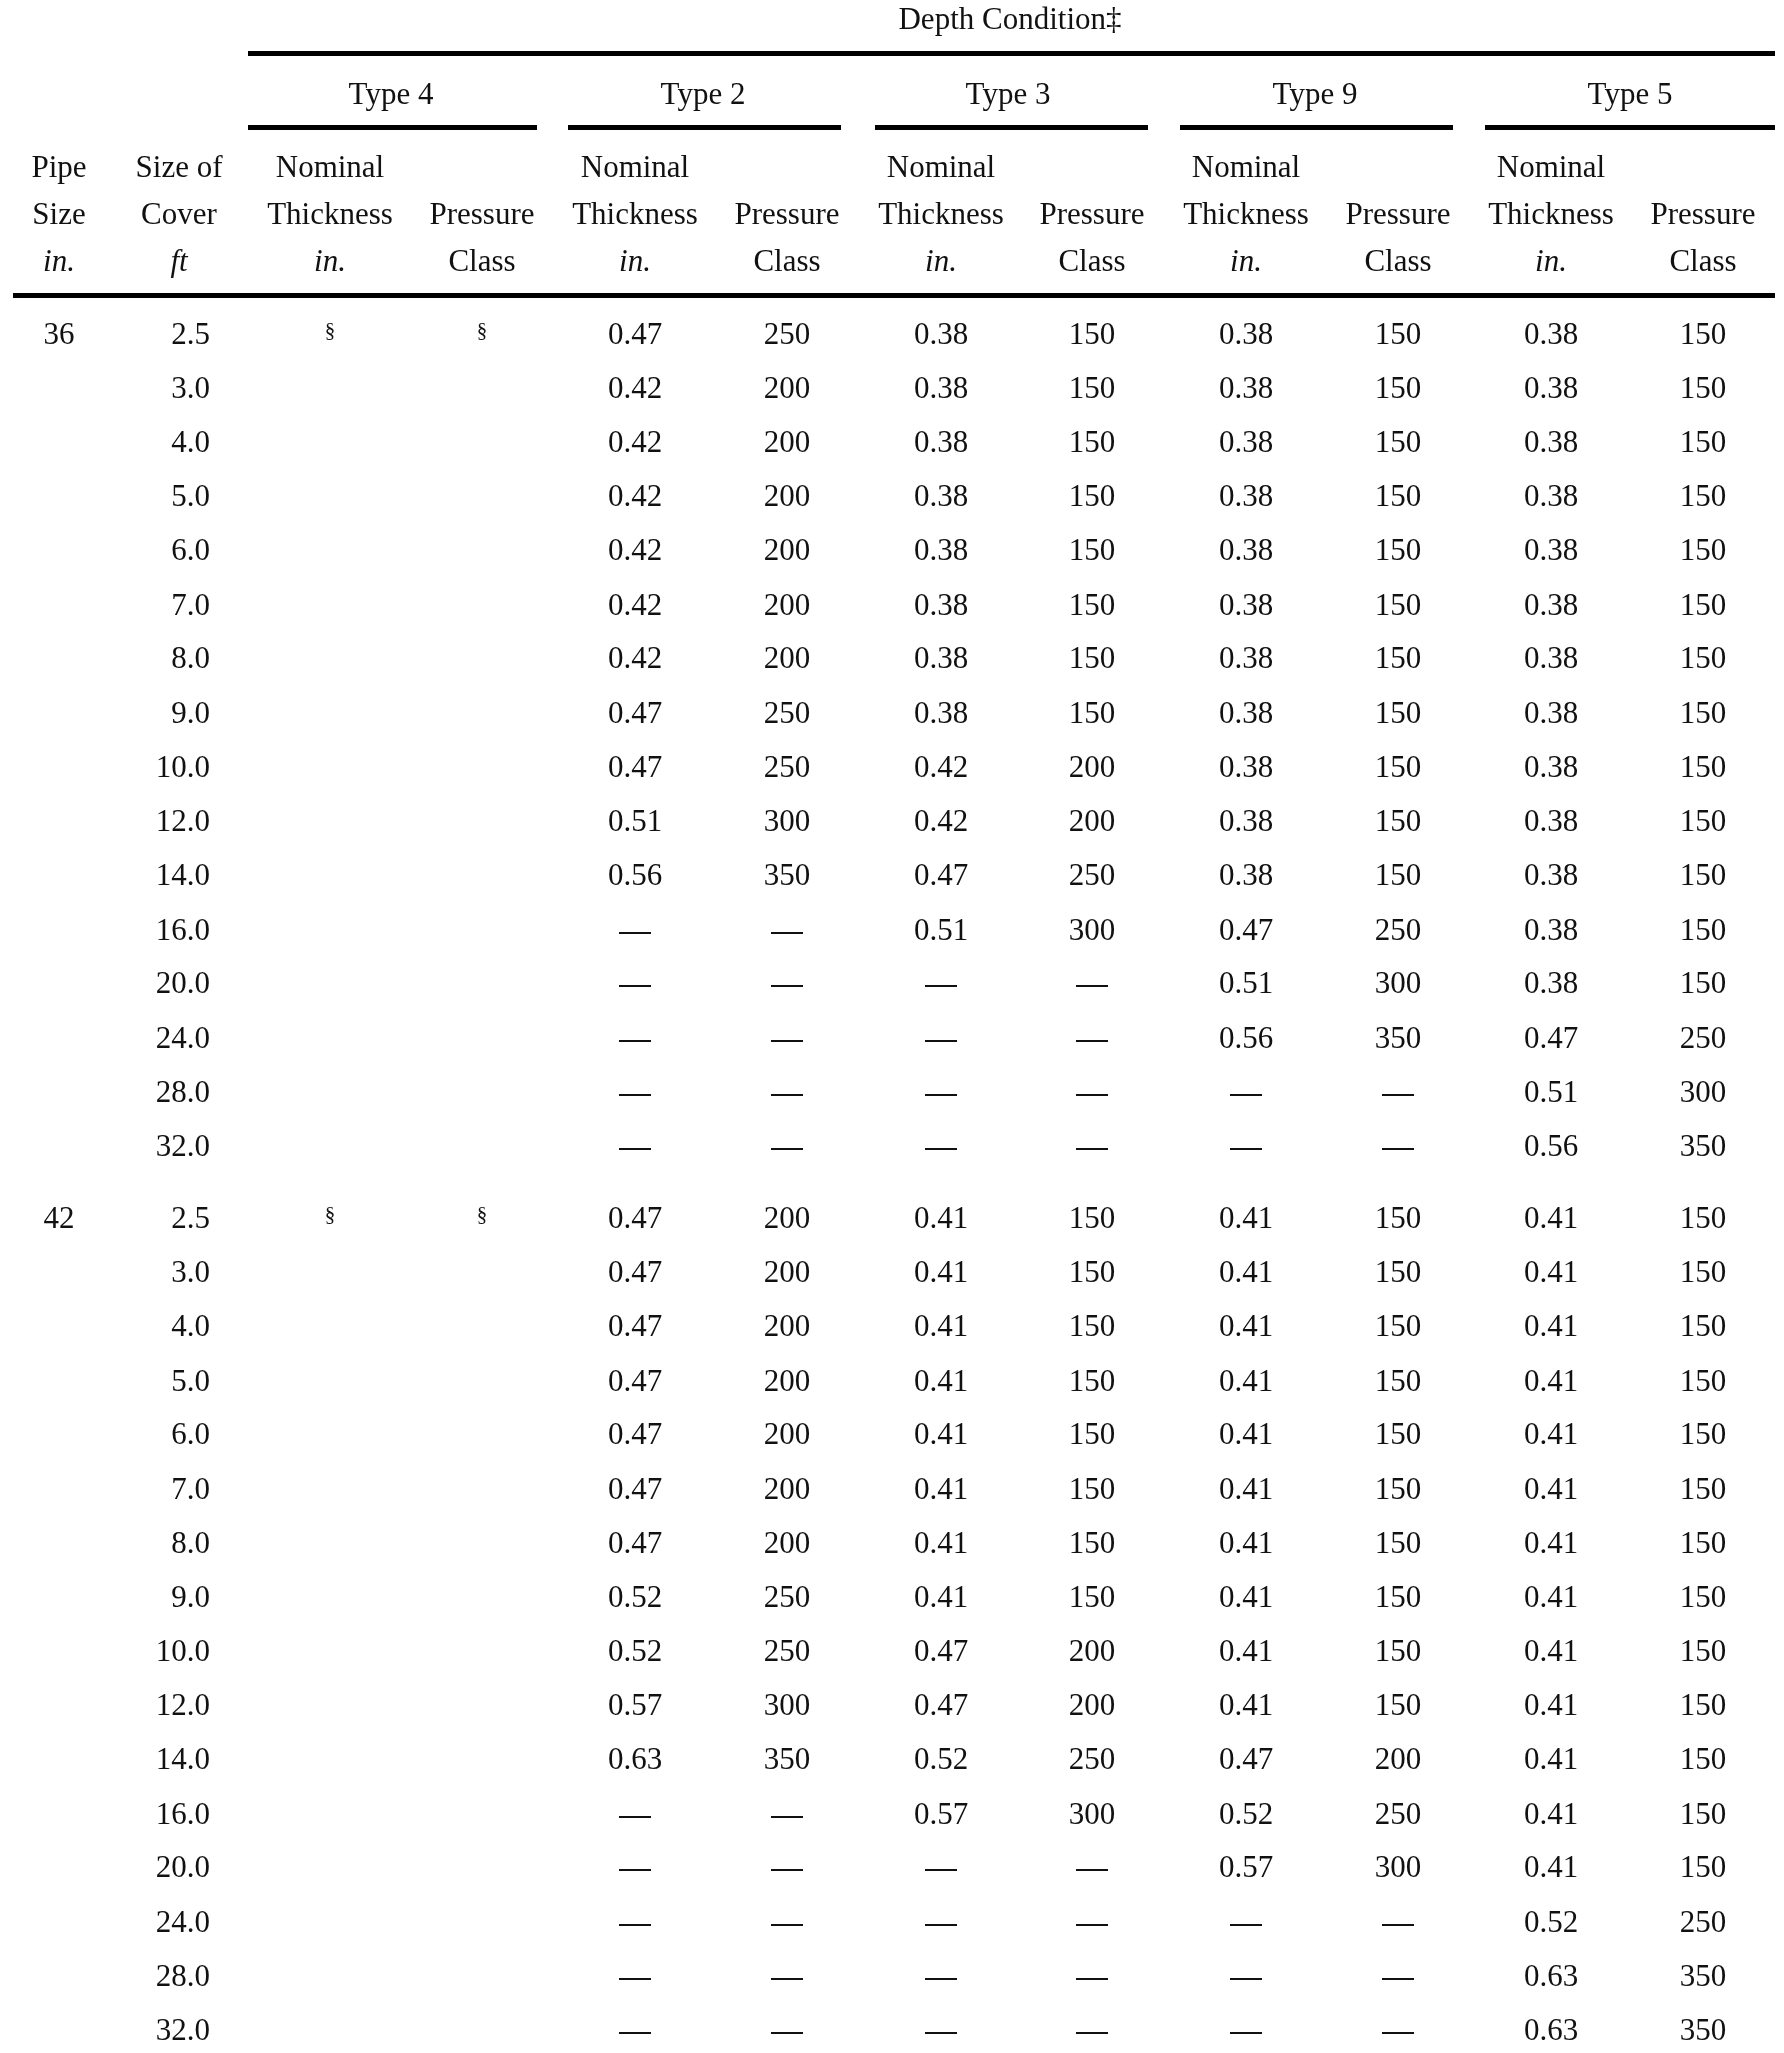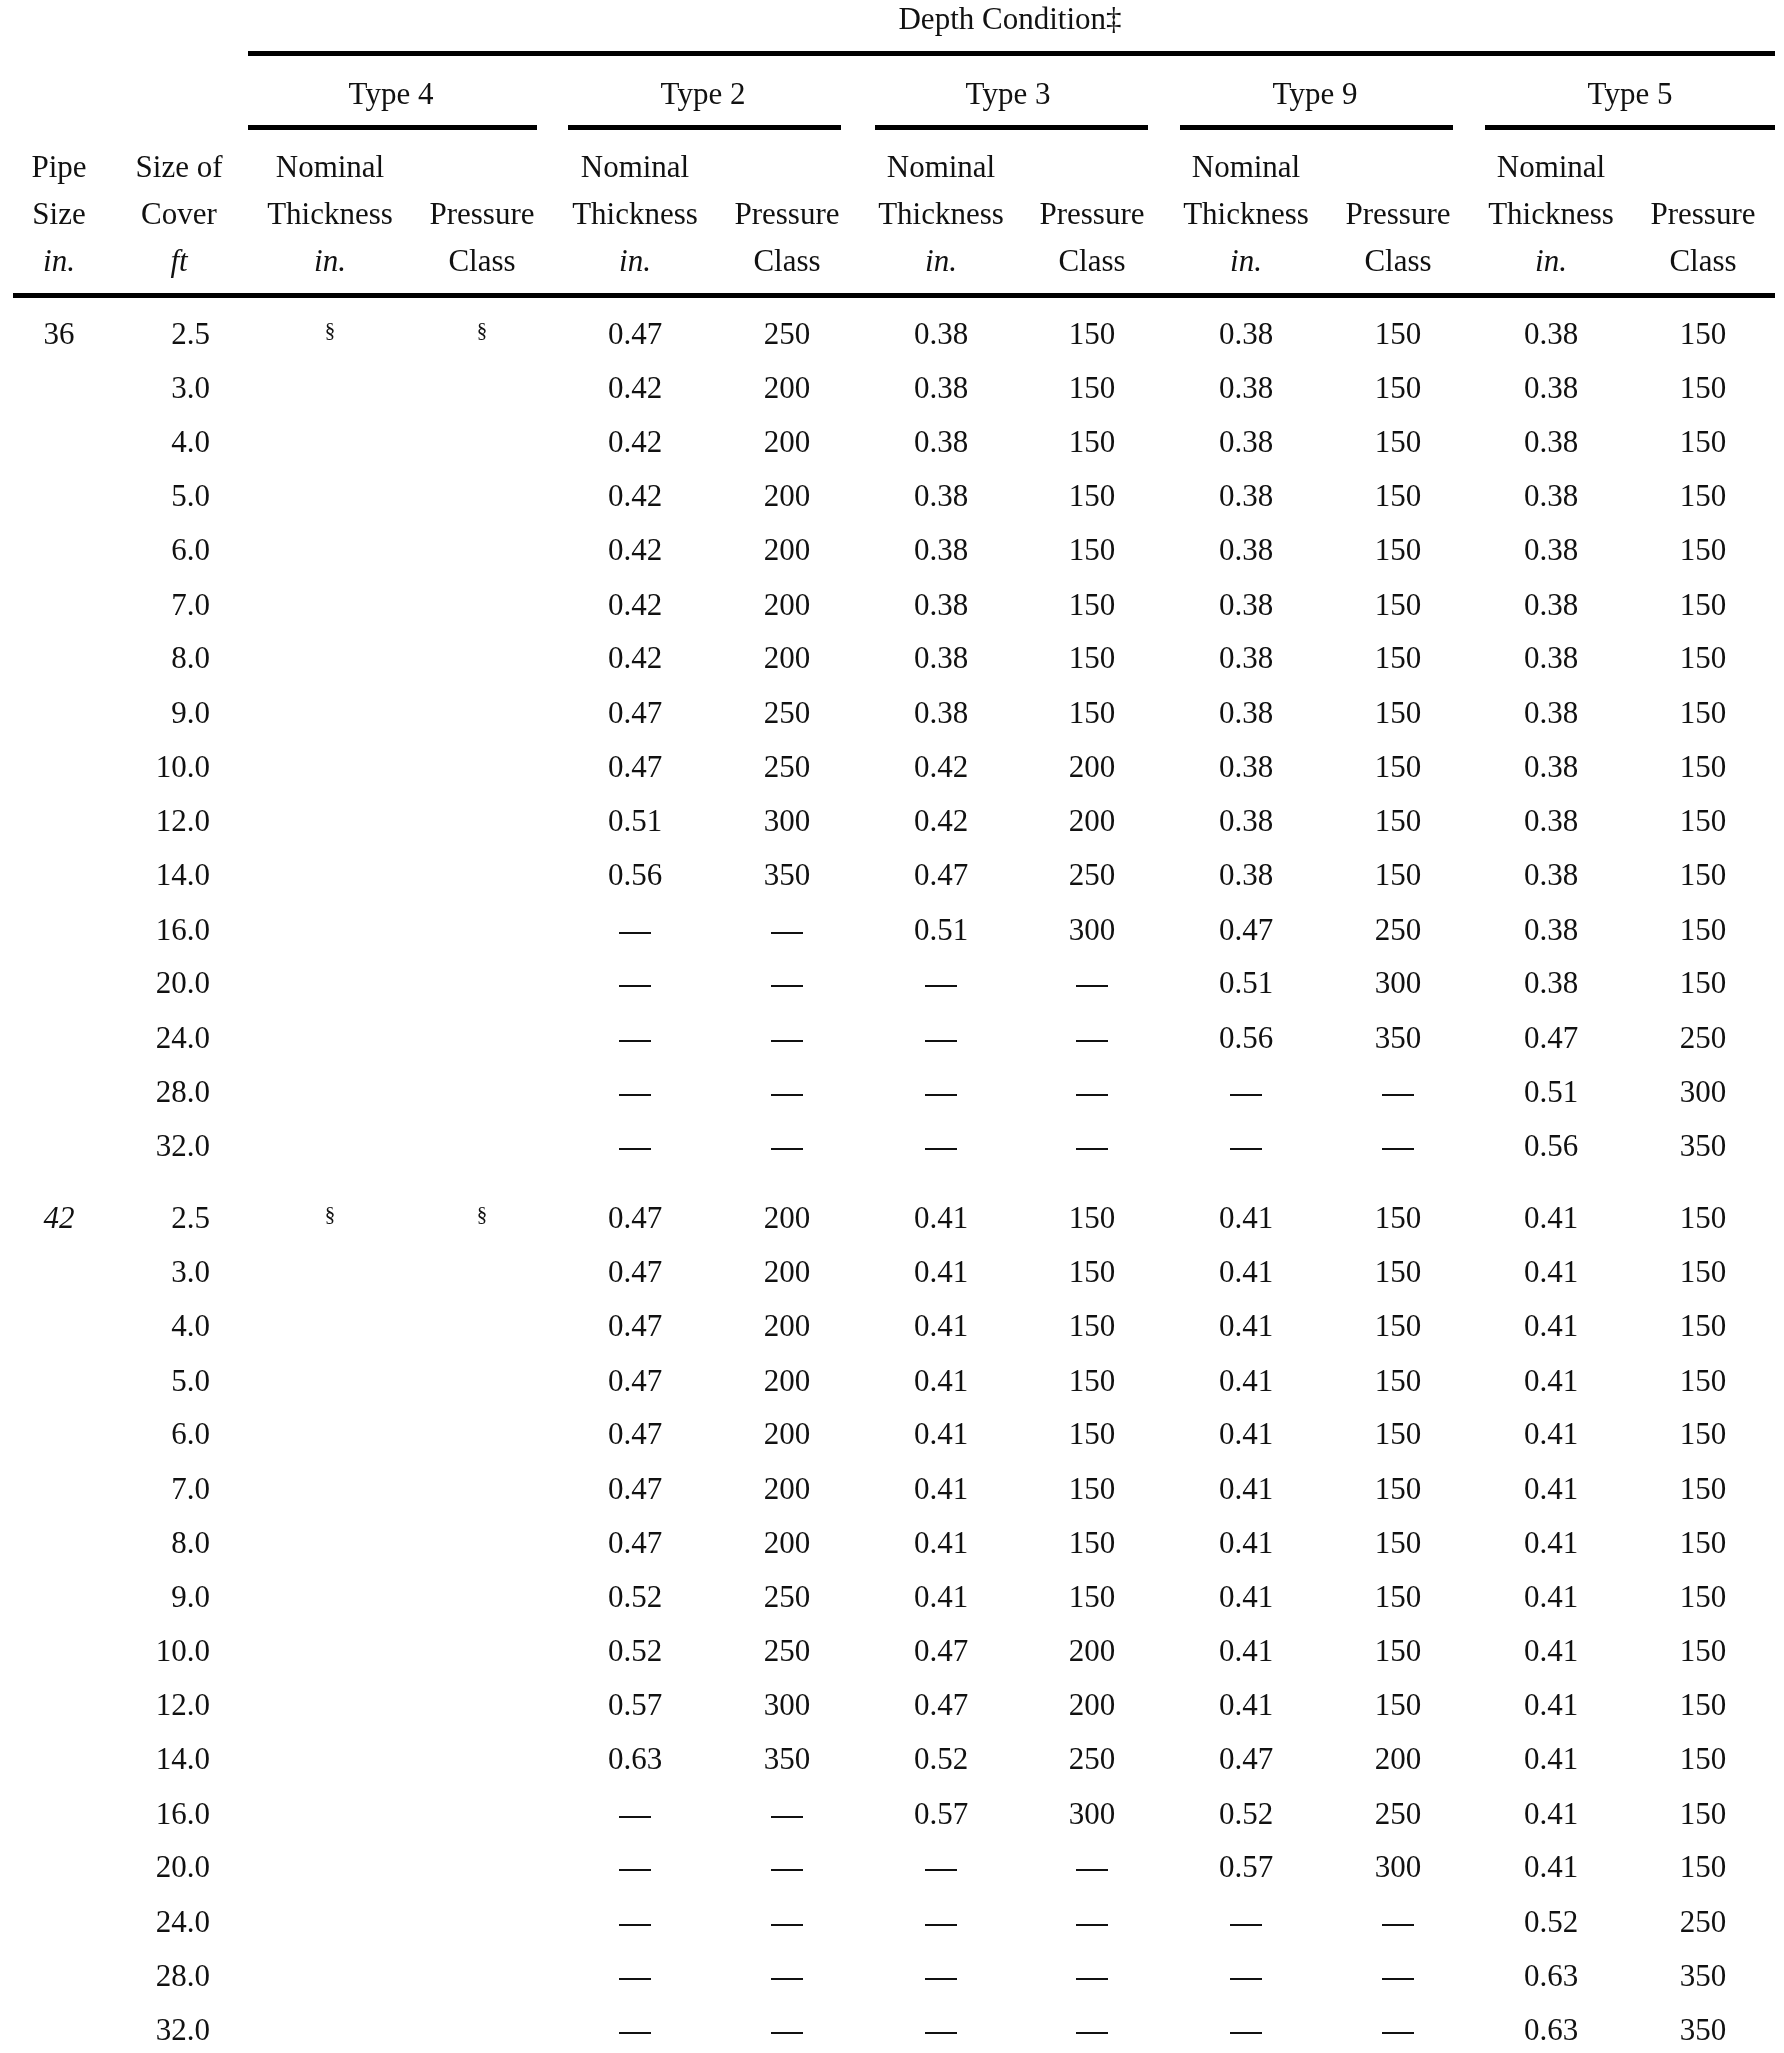--- a/index.html
+++ b/index.html
@@ -248,21 +248,21 @@
           <div class="txt c" style="left: 941px; top: 1127px;"><span class="dash"></span></div>
           <div class="txt c" style="left: 1092px; top: 1127px;"><span class="dash"></span></div>
           <div class="txt c" style="left: 1246px; top: 1127px;"><span class="dash"></span></div>
           <div class="txt c" style="left: 1398px; top: 1127px;"><span class="dash"></span></div>
           <div class="txt c" style="left: 1551px; top: 1127px;">0.56</div>
           <div class="txt c" style="left: 1703px; top: 1127px;">350</div>
         </div>
       </div>
       <div>
         <div>
-          <div class="txt c" style="left: 59px; top: 1199px; font-style: italic;">42</div>
+          <div class="txt c" style="left: 59px; top: 1199px;">42</div>
           <div class="txt c sect" style="left: 330px; top: 1195px;">§</div>
           <div class="txt c sect" style="left: 482px; top: 1195px;">§</div>
           <div class="txt r" style="left: 210px; top: 1199px;">2.5</div>
           <div class="txt c" style="left: 635px; top: 1199px;">0.47</div>
           <div class="txt c" style="left: 787px; top: 1199px;">200</div>
           <div class="txt c" style="left: 941px; top: 1199px;">0.41</div>
           <div class="txt c" style="left: 1092px; top: 1199px;">150</div>
           <div class="txt c" style="left: 1246px; top: 1199px;">0.41</div>
           <div class="txt c" style="left: 1398px; top: 1199px;">150</div>
           <div class="txt c" style="left: 1551px; top: 1199px;">0.41</div>

